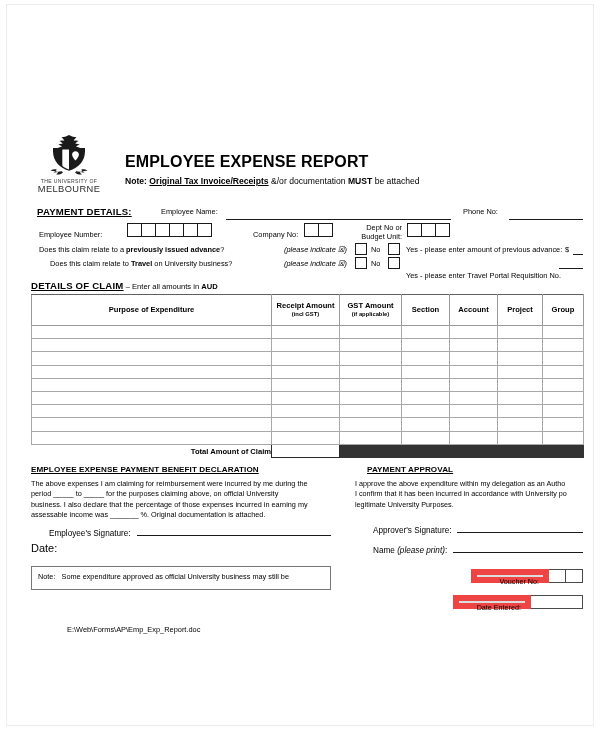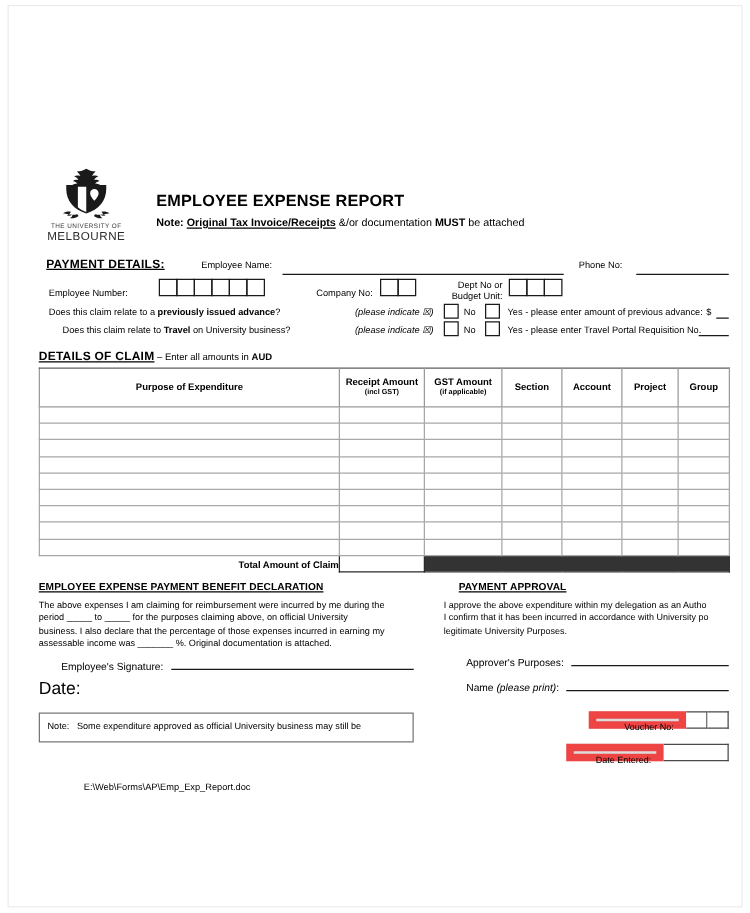--- a/index.html
+++ b/index.html
@@ -54,21 +54,21 @@
   }
   .logo-line2 {
     font-size: 9.3px;
     letter-spacing: 0.4px;
     color: #2b2b2b;
     white-space: nowrap;
     margin-top: 0px;
   }
   .title-block { padding-left: 18px; padding-top: 22px; }
   .doc-title {
-    font-size: 13px;
+    font-size: 16px;
     font-weight: bold;
     letter-spacing: 0.15px;
     margin: 0;
   }
   .doc-note {
     font-size: 8.6px;
     font-weight: bold;
     margin-top: 5px;
     white-space: nowrap;
   }
@@ -170,21 +170,21 @@
     letter-spacing: 0.1px;
   }
   .body-txt {
     font-size: 7.3px;
     line-height: 1.42;
     margin-top: 5px;
   }
   .sigline { font-size: 8.2px; margin-top: 9px; display: flex; align-items: flex-end; }
   .sigline .cap { white-space: nowrap; padding-left: 18px; }
   .sigline .ln { flex: 1; border-bottom: 1px solid #1a1a1a; margin-left: 6px; margin-bottom: 2px; height: 0;}
-  .datecap { font-size: 14px; margin-top: 4px; }
+  .datecap { font-size: 11px; margin-top: 4px; }
 
   .notebox {
     margin-top: 12px;
     border: 1px solid #777777;
     padding: 5px 6px 6px 6px;
     font-size: 7.3px;
     line-height: 1.45;
   }
   .notebox .nl { font-weight: normal; }
 
@@ -311,21 +311,21 @@
       <div class="abs lbl" style="left:534px; top:39px;">$</div>
       <div class="abs rule" style="left:542px; top:48px; width:10px;"></div>
 
       <div class="abs lbl" style="left:8px; top:53px;margin-left:11px;">
         <span>Does this claim relate to </span><b>Travel</b><span> on University business?</span>
       </div>
       <div class="abs lbl ital" style="left:253px; top:53px;">(please indicate ☒)</div>
       <div class="abs chk" style="left:324px; top:51px;"></div>
       <div class="abs lbl" style="left:340px; top:53px;">No</div>
       <div class="abs chk" style="left:357px; top:51px;"></div>
-      <div class="abs lbl" style="left:375px; top:53px;">Yes - please enter Travel Portal Requisition No.</div>
+      <div class="abs lbl" style="left:375px; top:65px;">Yes - please enter Travel Portal Requisition No.</div>
       <div class="abs rule" style="left:528px; top:62px; width:24px;"></div>
     </div>
 
     <div class="claim-head">
       <span class="t">DETAILS OF CLAIM</span><span class="s"> – Enter all amounts in </span><span class="s"><b>AUD</b></span>
     </div>
 
     <table class="claim">
       <colgroup>
         <col style="width:240px">
@@ -477,21 +477,21 @@
       </div>
 
       <div class="col-right">
         <div class="sub-head" style="margin-left:36px;">PAYMENT APPROVAL</div>
         <div class="approval-txt" style="margin-left:24px;">
           <div>I approve the above expenditure within my delegation as an Autho</div>
           <div>I confirm that it has been incurred in accordance with University po</div>
           <div>legitimate University Purposes.</div>
         </div>
         <div class="sigline" style="margin-left:24px; margin-top:16px;">
-          <span class="cap">Approver's Purposes:</span>
+          <span class="cap">Approver's Signature:</span>
           <span class="ln"></span>
         </div>
         <div class="sigline" style="margin-left:24px; margin-top:11px;">
           <span class="cap"><span>Name </span><i>(please print)</i><span>:</span></span>
           <span class="ln"></span>
         </div>
 
         <div class="voucher-wrap">
           <div class="vrow">
             <div class="vlabel">Voucher No:</div>

